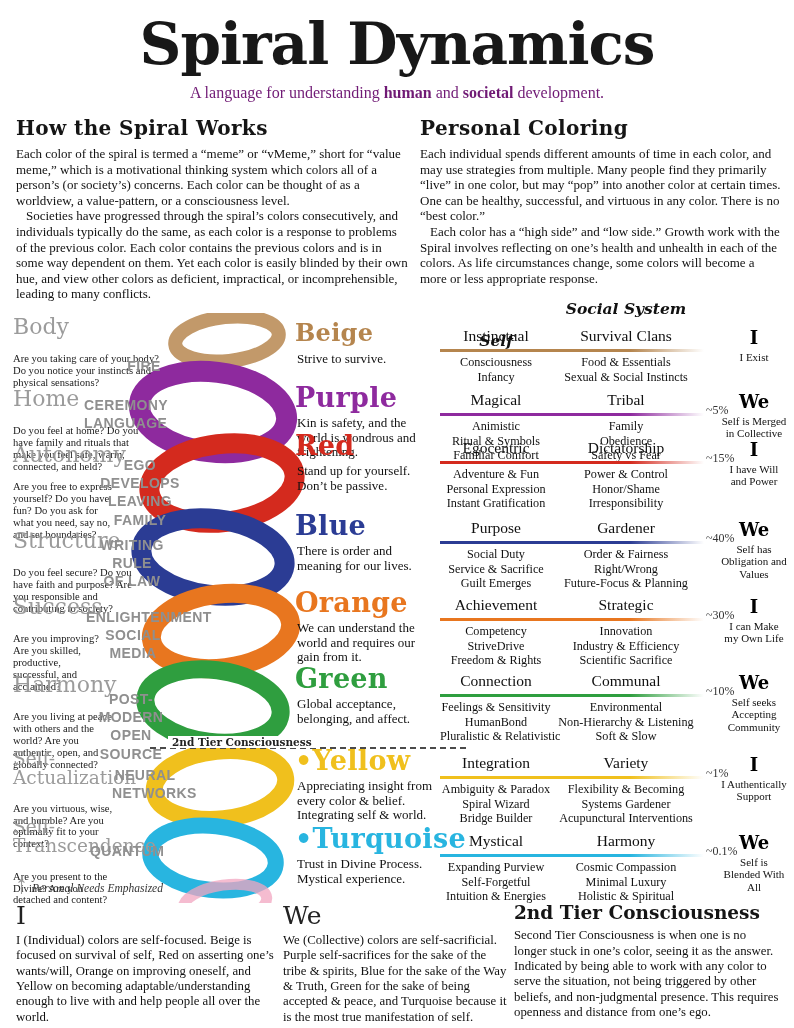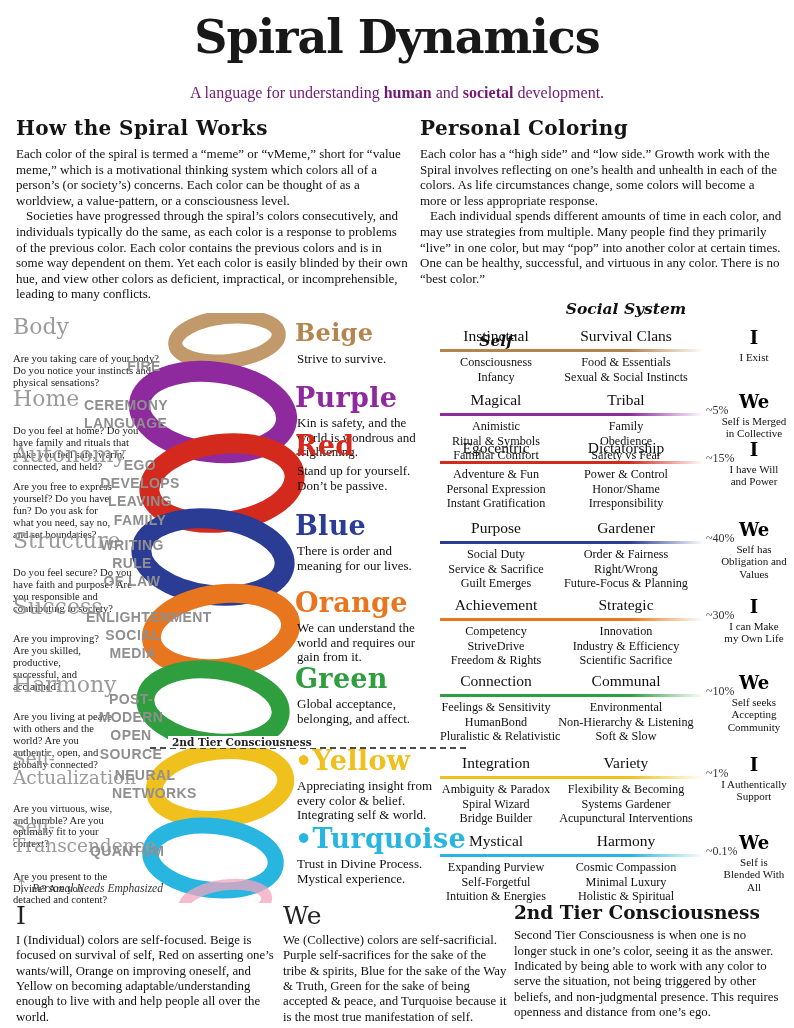--- a/index.html
+++ b/index.html
@@ -4,21 +4,21 @@
 <style>
   * { box-sizing: border-box; margin: 0; padding: 0; }
   html,body { background:#777; }
   .page {
     position: relative; width: 794px; height: 1028px; margin: 0 auto;
     background: #fff; overflow: hidden;
     font-family: "Liberation Serif", serif; color: #111;
   }
   
   .page-title { position:absolute; top:10px; left:0; right:0; text-align:center;
-    font-family:"DejaVu Serif",serif; font-weight:bold; font-size:46px; color:#181818; letter-spacing:-1px; }
+    font-family:"DejaVu Serif",serif; font-weight:bold; font-size:58px; color:#181818; letter-spacing:-1px; }
   .page-subtitle { position:absolute; top:84px; left:0; right:0; text-align:center; font-size:16px; color:#701a75; }
   .page-subtitle b { font-weight:bold; }
   
   .intro { position:absolute; z-index:2; }
   .intro-left { left:16px; top:116px; width:394px; }
   .intro-right { left:420px; top:116px; width:364px; }
   .intro-head { font-family:"DejaVu Serif",serif; font-weight:bold; font-size:20px; letter-spacing:.4px; margin-bottom:6px; color:#151515; }
   .intro-p { font-size:13px; line-height:1.2; }
   .intro-p + .intro-p { text-indent:10px; }
   
@@ -82,22 +82,22 @@
   <div class="page-title">Spiral Dynamics</div>
   <div class="page-subtitle"><span>A language for understanding </span><b>human</b><span> and </span><b>societal</b><span> development.</span></div>
 
   <div class="intro intro-left">
     <div class="intro-head">How the Spiral Works</div>
     <div class="intro-p">Each color of the spiral is termed a “meme” or “vMeme,” short for “value meme,” which is a motivational thinking system which colors all of a person’s (or society’s) concerns. Each color can be thought of as a worldview, a value-pattern, or a consciousness level.</div>
     <div class="intro-p">Societies have progressed through the spiral’s colors consecutively, and individuals typically do the same, as each color is a response to problems of the previous color. Each color contains the previous colors and is in some way dependent on them. Yet each color is easily blinded by their own hue, and view other colors as deficient, impractical, or incomprehensible, leading to many conflicts.</div>
   </div>
   <div class="intro intro-right">
     <div class="intro-head">Personal Coloring</div>
+    <div class="intro-p">Each individual spends different amounts of time in each color, and may use strategies from multiple. Many people find they primarily “live” in one color, but may “pop” into another color at certain times. One can be healthy, successful, and virtuous in any color. There is no “best color.”</div>
     <div class="intro-p">Each color has a “high side” and “low side.” Growth work with the Spiral involves reflecting on one’s health and unhealth in each of the colors. As life circumstances change, some colors will become a more or less appropriate response.</div>
-    <div class="intro-p">Each individual spends different amounts of time in each color, and may use strategies from multiple. Many people find they primarily “live” in one color, but may “pop” into another color at certain times. One can be healthy, successful, and virtuous in any color. There is no “best color.”</div>
   </div>
 
   <svg class="spiral-svg" width="195" height="615" viewBox="0 0 195 615">
     <ellipse cx="102" cy="26" rx="52" ry="22" fill="none" stroke="#c2996a" stroke-width="14" transform="rotate(-6 102 26)"></ellipse>
     <ellipse cx="88" cy="99" rx="74" ry="40" fill="none" stroke="#8e2a9e" stroke-width="21" transform="rotate(7 88 99)"></ellipse>
     <ellipse cx="97" cy="170" rx="73" ry="39" fill="none" stroke="#d42a1e" stroke-width="20" transform="rotate(-7 97 170)"></ellipse>
     <ellipse cx="88" cy="244" rx="72" ry="38" fill="none" stroke="#2b3c94" stroke-width="20" transform="rotate(7 88 244)"></ellipse>
     <ellipse cx="96" cy="318" rx="70" ry="37" fill="none" stroke="#e8761f" stroke-width="19" transform="rotate(-7 96 318)"></ellipse>
     <ellipse cx="88" cy="393" rx="68" ry="36" fill="none" stroke="#2f9e3f" stroke-width="18" transform="rotate(7 88 393)"></ellipse>
     <ellipse cx="95" cy="472" rx="66" ry="34" fill="none" stroke="#f0c01d" stroke-width="17" transform="rotate(-6 95 472)"></ellipse>

